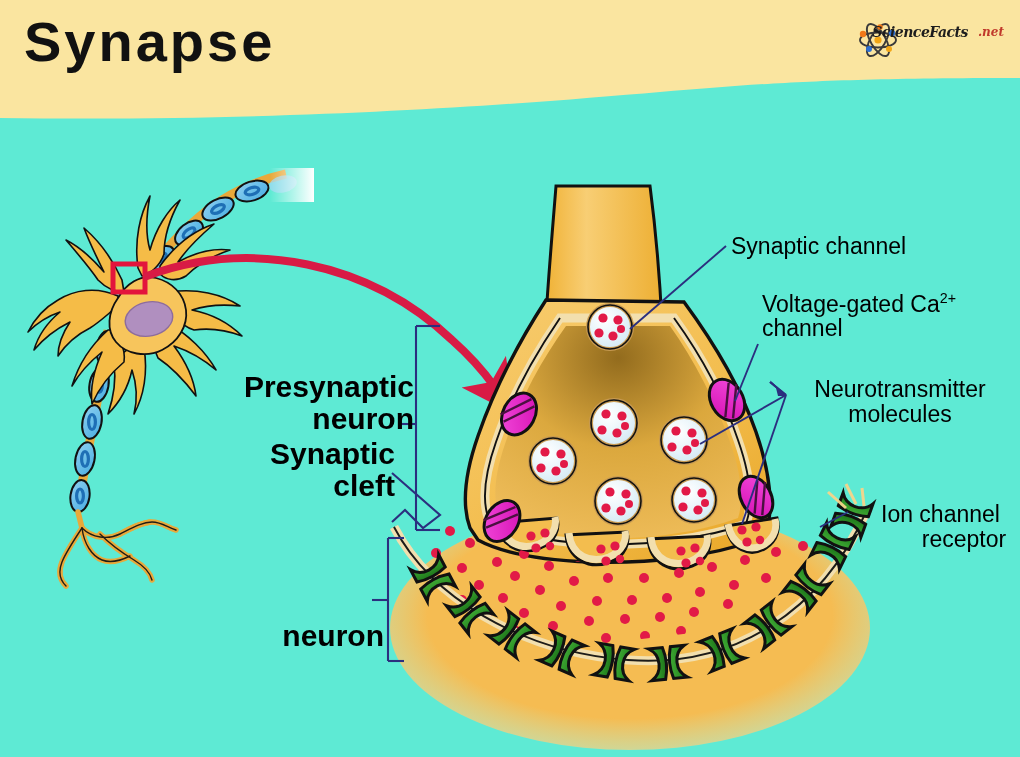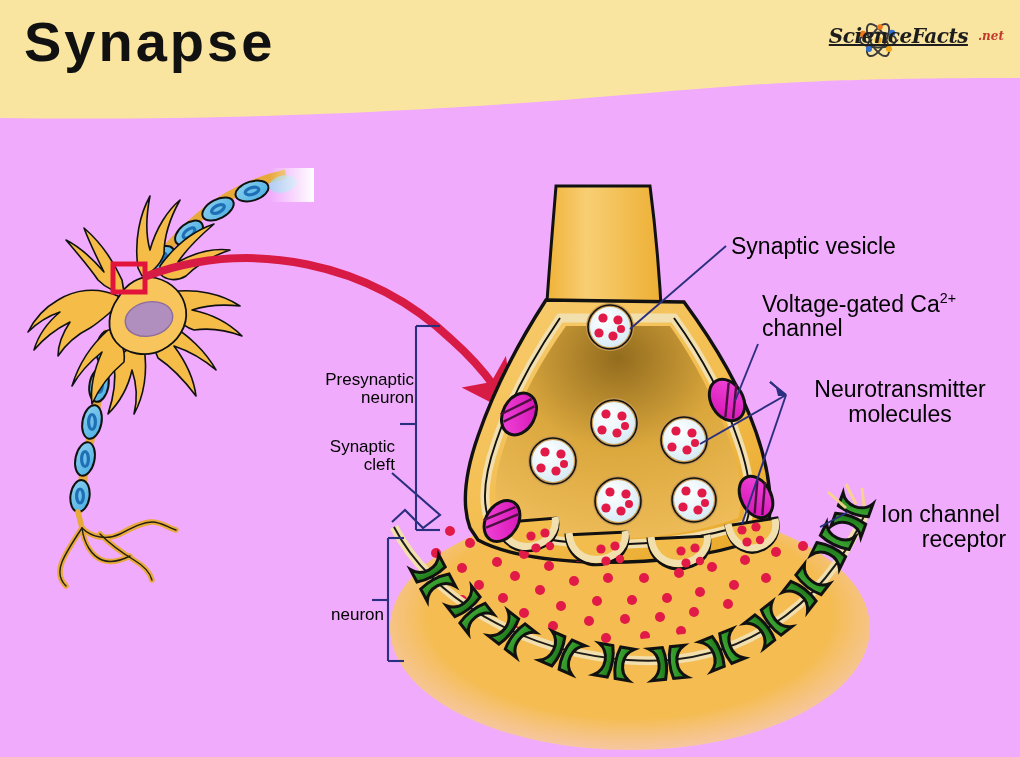--- a/index.html
+++ b/index.html
@@ -2,49 +2,48 @@
 <html><head>
 <meta charset="utf-8">
 <title>Synapse</title>
 <style>
   html,body{margin:0;padding:0;background:#ffffff;}
   body{
     width:1020px;height:757px;
     font-family:"Liberation Sans", sans-serif;
     overflow:hidden;position:relative;
   }
-  #stage{position:absolute;left:0;top:0;width:1020px;height:757px;background:#f0abfc;}
+  #stage{position:absolute;left:0;top:0;width:1020px;height:757px;background:#5eead4;}
   #art{position:absolute;left:0;top:0;}
 
   
   .banner-title{
     position:absolute;left:24px;top:14px;
     font-size:56px;font-weight:bold;letter-spacing:3px;
     color:#111111;line-height:1;white-space:nowrap;
   }
   .logo-wrap{
     position:absolute;right:16px;top:24px;
     display:flex;align-items:center;gap:5px;
   }
   .logo-text{
     font-family:"DejaVu Serif", serif;
-    font-style:italic;font-weight:bold;font-size:20px;color:#1d1d1d;
+    font-style:italic;font-weight:bold;font-size:14px;color:#1d1d1d;
     letter-spacing:-0.5px;
-    text-decoration:underline;
   }
   .logo-tld{
     font-family:"DejaVu Serif", serif;
     font-style:italic;font-weight:bold;font-size:12px;color:#c0392b;
     margin-left:5px;
   }
 
   
   .lbl{position:absolute;color:#000;line-height:1.08;}
   .lbl-plain{font-size:23px;font-weight:normal;}
-  .lbl-bold{font-size:17px;font-weight:normal;text-align:right;}
+  .lbl-bold{font-size:30px;font-weight:bold;text-align:right;}
   .lbl sup{font-size:0.62em;vertical-align:super;}
   .l-vesicle{left:731px;top:234px;white-space:nowrap;}
   .l-cachan{left:762px;top:291px;width:250px;}
   .l-ntm{left:789px;top:377px;width:222px;text-align:center;}
   .l-ionrec{left:881px;top:502px;width:166px;}
   .l-ionrec .ln2{display:block;text-align:center;}
   .l-pre{left:174px;top:371px;width:240px;}
   .l-cleft{left:174px;top:438px;width:221px;}
   .l-post{left:154px;top:588px;width:230px;}
 </style>
@@ -538,21 +537,21 @@
     </g>
   </svg>
 
   <div class="banner-title">Synapse</div>
 
   <div class="logo-wrap">
     <span class="logo-text">ScienceFacts</span>
     <span class="logo-tld">.net</span>
   </div>
 
-  <div class="lbl lbl-plain l-vesicle">Synaptic vesicle</div>
+  <div class="lbl lbl-plain l-vesicle">Synaptic channel</div>
 
   <div class="lbl lbl-plain l-cachan">
     <span>Voltage-gated Ca</span><sup>2+</sup><br>
     <span>channel</span>
   </div>
 
   <div class="lbl lbl-plain l-ntm">
     <span>Neurotransmitter</span><br>
     <span>molecules</span>
   </div>

